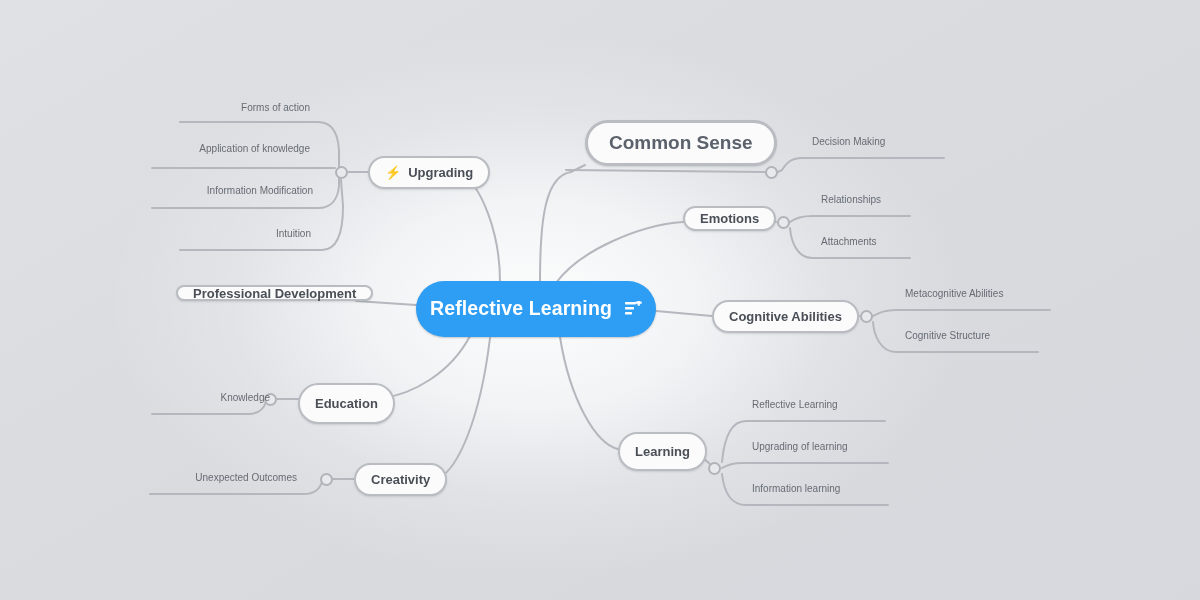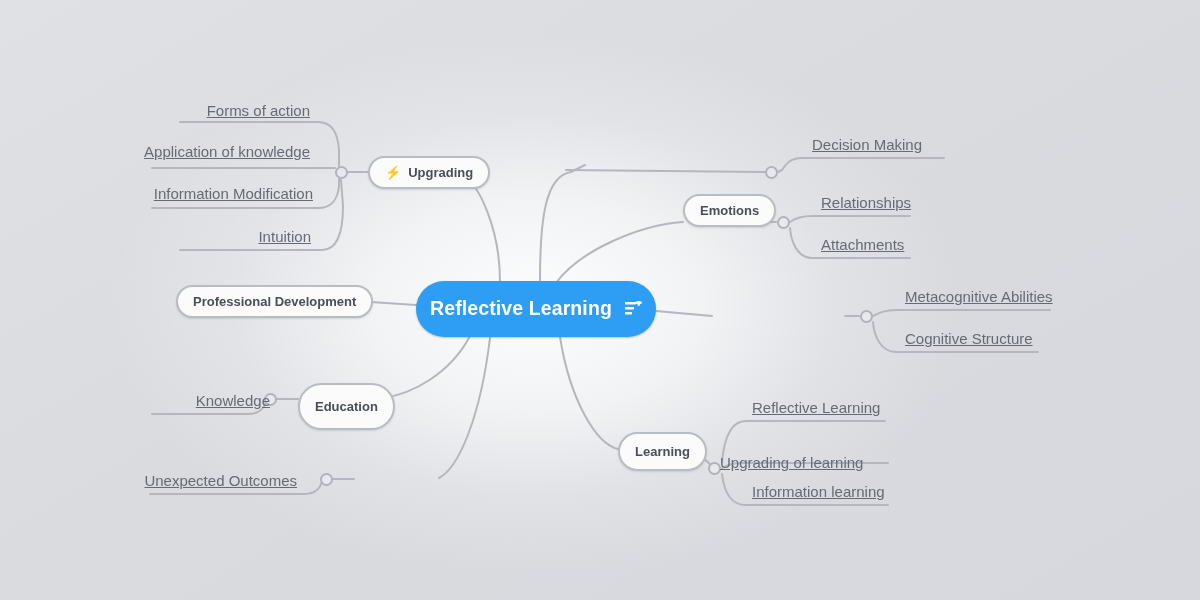--- a/index.html
+++ b/index.html
@@ -74,25 +74,24 @@
     padding: 0 21px;
   }
   .bolt {
     font-size: 13px;
     color: #f7b733;
     line-height: 1;
   }
   
   .leaf {
     position: absolute;
-    font-size: 15px;
+    font-size: 10px;
     color: #666b73;
     white-space: nowrap;
     line-height: 1;
-    text-decoration: underline;
   }
   .leaf.right { text-align: left; }
   .leaf.left  { text-align: right; }
   .dot {
     position: absolute;
     width: 13px;
     height: 13px;
     box-sizing: border-box;
     border-radius: 50%;
     background: #e8e9ec;
@@ -174,53 +173,62 @@
         <rect x="12.6" y="-1.5" width="2.2" height="6.2" rx="0.5" fill="#ffffff"></rect>
       </svg>
     </span>
   </div>
 
   <div class="node node-branch" style="left:368px; top:156px; height:33px;">
     <span class="bolt">⚡</span>
     <span>Upgrading</span>
   </div>
 
-
-  <div class="node node-branch" style="left:683px; top:194px; height:33px;">
+  <div class="node node-branch big" style="left:585px; top:120px; height:46px;">
+    <span>Common Sense</span>
+  </div>
+
+  <div class="node node-branch" style="left:683px; top:206px; height:25px;">
     <span>Emotions</span>
   </div>
 
+  <div class="node node-branch" style="left:712px; top:300px; height:33px;">
+    <span>Cognitive Abilities</span>
+  </div>
 
   <div class="node node-branch" style="left:618px; top:432px; height:39px;">
     <span>Learning</span>
   </div>
 
-  <div class="node node-branch" style="left:176px; top:285px; height:33px;">
+  <div class="node node-branch" style="left:176px; top:285px; height:16px;">
     <span>Professional Development</span>
   </div>
 
-  <div class="node node-branch" style="left:298px; top:383px; height:47px;">
+  <div class="node node-branch" style="left:298px; top:383px; height:41px;">
     <span>Education</span>
   </div>
 
+  <div class="node node-branch" style="left:354px; top:463px; height:33px;">
+    <span>Creativity</span>
+  </div>
 
   <div class="leaf left" style="right:890px; top:103px;">Forms of action</div>
   <div class="leaf left" style="right:890px; top:144px;text-align:center;">Application of knowledge</div>
   <div class="leaf left" style="right:887px; top:186px;">Information Modification</div>
   <div class="leaf left" style="right:889px; top:229px;">Intuition</div>
 
   <div class="leaf right" style="left:812px; top:137px;">Decision Making</div>
 
   <div class="leaf right" style="left:821px; top:195px;">Relationships</div>
   <div class="leaf right" style="left:821px; top:237px;">Attachments</div>
 
   <div class="leaf right" style="left:905px; top:289px;">Metacognitive Abilities</div>
   <div class="leaf right" style="left:905px; top:331px;">Cognitive Structure</div>
 
   <div class="leaf right" style="left:752px; top:400px;">Reflective Learning</div>
-  <div class="leaf right" style="left:720px; top:442px;margin-top:13px;">Upgrading of learning</div>
+  <div class="leaf right" style="left:752px; top:442px;">Upgrading of learning</div>
   <div class="leaf right" style="left:752px; top:484px;">Information learning</div>
 
   <div class="leaf left" style="right:930px; top:393px;">Knowledge</div>
 
   <div class="leaf left" style="right:903px; top:473px;">Unexpected Outcomes</div>
 
 </div>
 
 </body></html>

